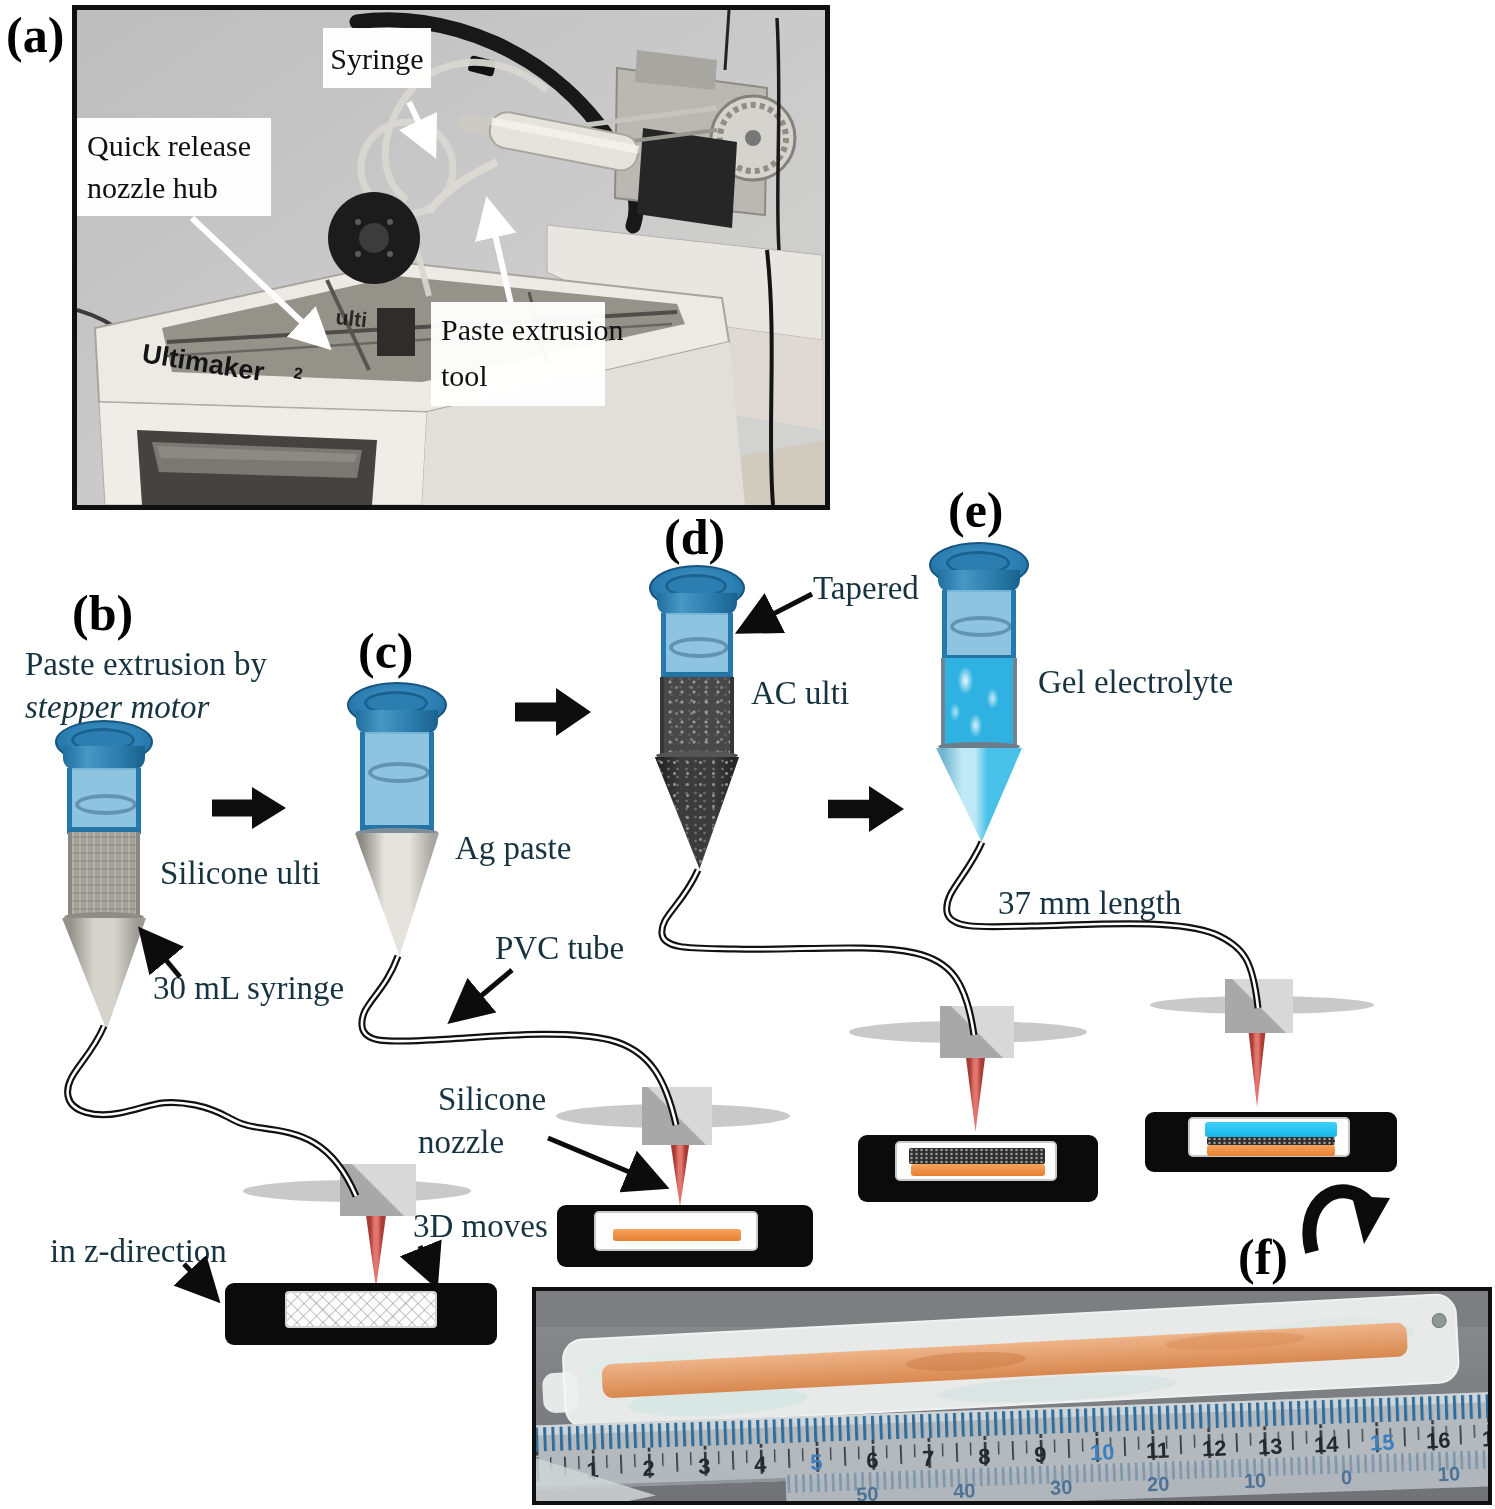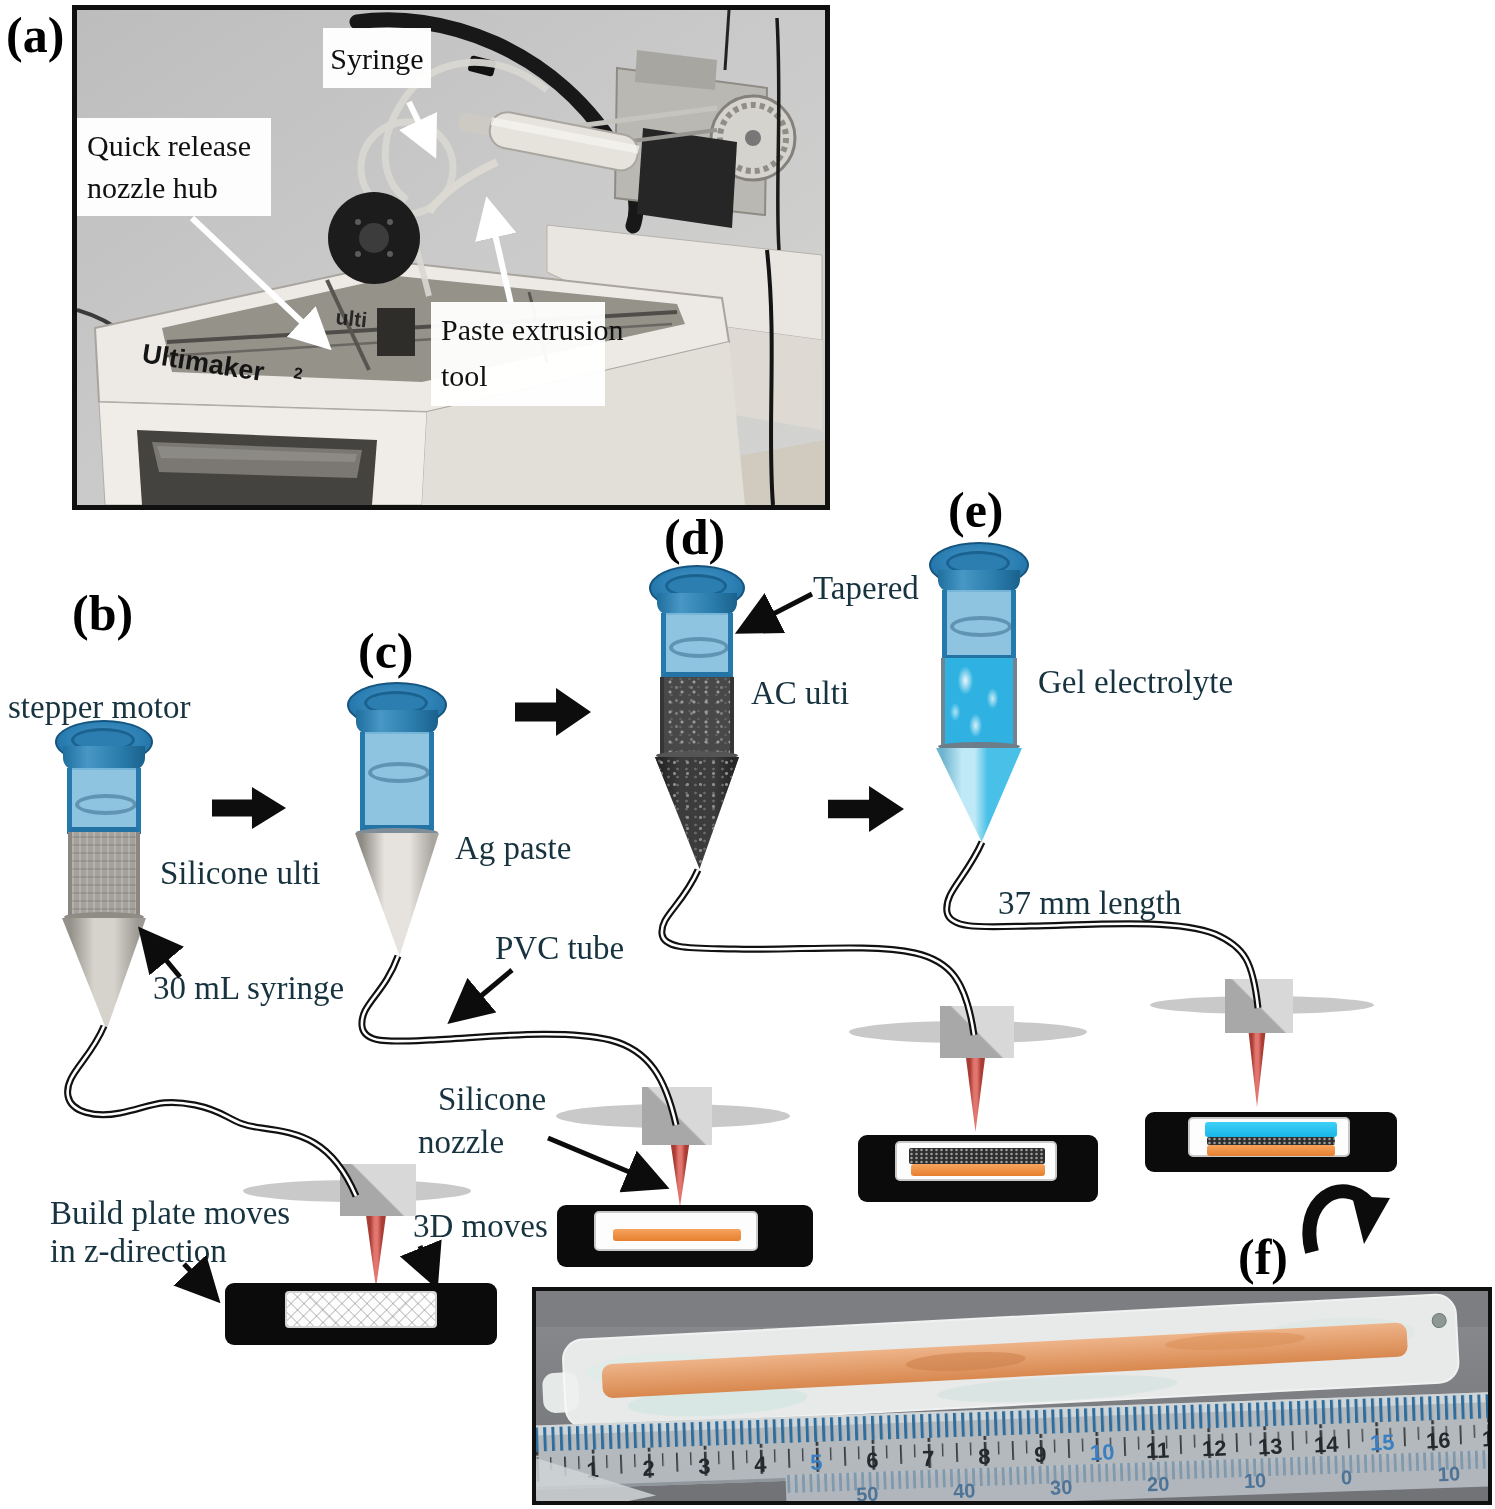--- a/index.html
+++ b/index.html
@@ -128,40 +128,40 @@
       <rect x="0" y="108" width="194" height="98" fill="#fff" opacity=".96"></rect>
       <text class="ph-label" x="10" y="146">Quick release</text>
       <text class="ph-label" x="10" y="188">nozzle hub</text>
       <rect x="354" y="292" width="174" height="104" fill="#fff" opacity=".96"></rect>
       <text class="ph-label" x="364" y="330">Paste extrusion</text>
       <text class="ph-label" x="364" y="376">tool</text>
     </svg>
   </div>
 
   <div class="marker" style="left:72px;top:588px;">(b)</div>
-  <div class="lbl" style="left:8px;top:688px;">stepper motor</div>
+  <div class="lbl" style="left:25px;top:645px;">Paste extrusion by</div>
+  <div class="lbl" style="left:25px;top:688px;font-style:italic;">stepper motor</div>
   <div class="lbl" style="left:160px;top:854px;">Silicone ulti</div>
   <div class="lbl" style="left:153px;top:969px;">30 mL syringe</div>
 
   <div class="marker" style="left:358px;top:626px;">(c)</div>
   <div class="lbl" style="left:455px;top:829px;">Ag paste</div>
   <div class="lbl" style="left:495px;top:929px;">PVC tube</div>
 
   <div class="marker" style="left:664px;top:512px;">(d)</div>
   <div class="lbl" style="left:813px;top:569px;">Tapered</div>
   <div class="lbl" style="left:751px;top:674px;">AC ulti</div>
 
   <div class="marker" style="left:948px;top:485px;">(e)</div>
   <div class="lbl" style="left:1038px;top:663px;">Gel electrolyte</div>
   <div class="lbl" style="left:998px;top:884px;">37 mm length</div>
 
   <div class="lbl" style="left:438px;top:1080px;">Silicone</div>
   <div class="lbl" style="left:418px;top:1123px;">nozzle</div>
   <div class="lbl" style="left:413px;top:1207px;">3D moves</div>
-  <div class="lbl" style="left:50px;top:1194px;">Build plate moves</div>
   <div class="lbl" style="left:50px;top:1232px;">in z-direction</div>
 
   <div class="marker" style="left:1238px;top:1232px;">(f)</div>
 
   <div class="parrow" style="left:212px;top:787px;width:74px;height:42px;"></div>
   <div class="parrow" style="left:515px;top:688px;width:76px;height:48px;"></div>
   <div class="parrow" style="left:828px;top:786px;width:76px;height:46px;"></div>
 
   <div class="syr" style="left:55px;top:720px;width:98px;height:310px;">
     <div class="flange" style="left:0;top:0;width:98px;height:44px;"></div>

